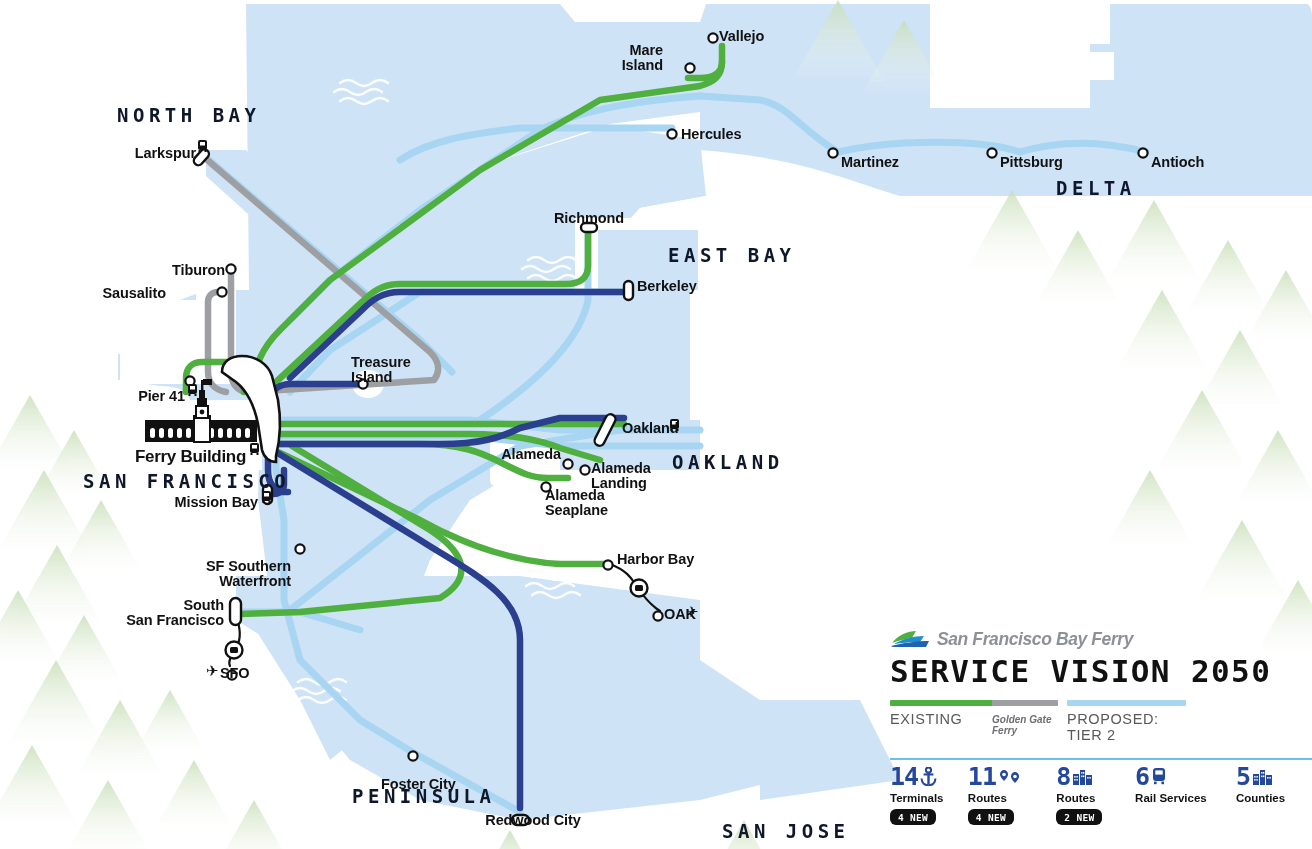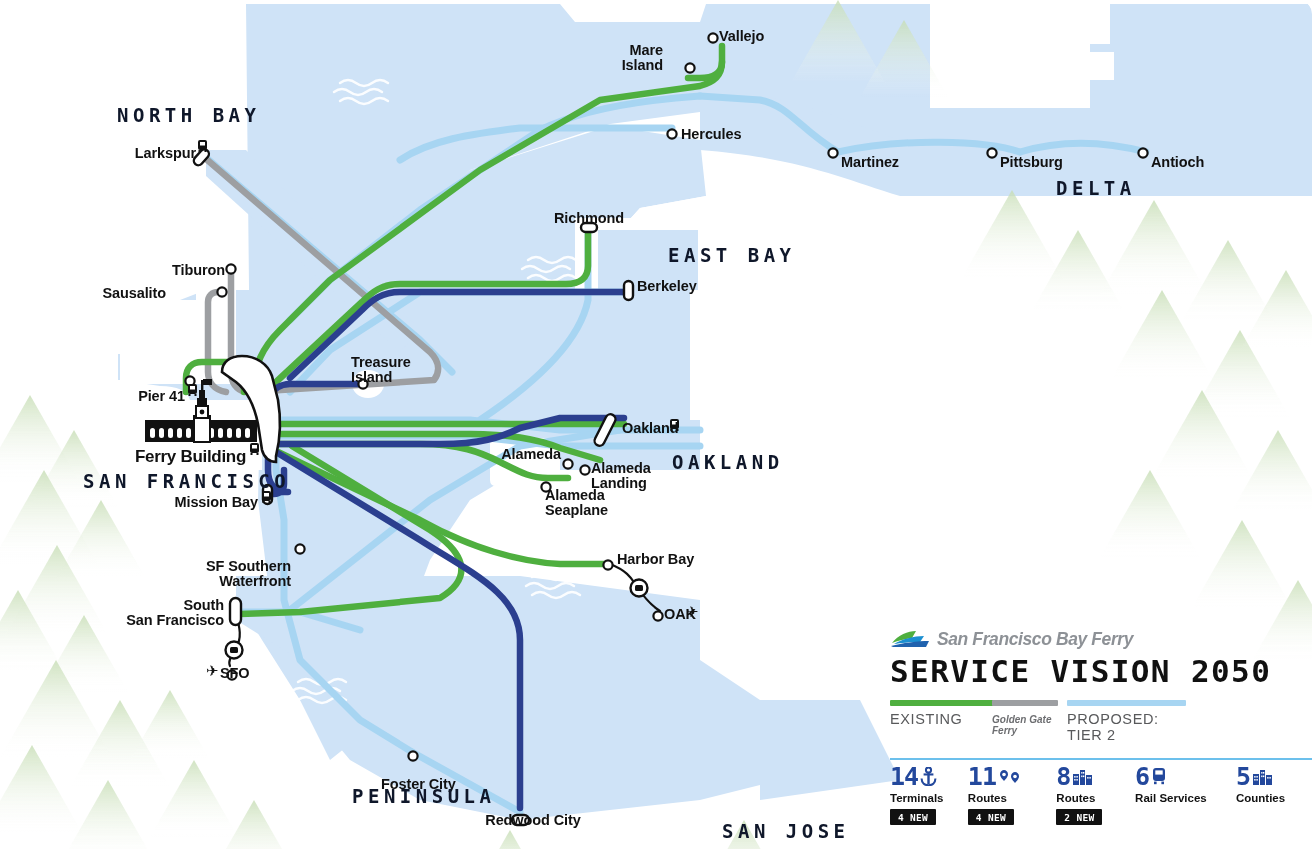--- a/index.html
+++ b/index.html
@@ -36,21 +36,21 @@
              letter-spacing:0;}
   .statsrule{border-top:2px solid #6cc0ec;margin-top:15px;}
   .statshead{color:#29a8e0;font-size:10.5px;font-weight:700;letter-spacing:1.1px;
              margin-top:7px;}
   .stats{display:flex;margin-top:4px;}
   .stat{}
   .statnum{display:flex;align-items:center;gap:2px;color:#23489c;
            font-family:"DejaVu Sans Mono",monospace;font-weight:700;
            font-size:25px;line-height:1;letter-spacing:-1px;}
   .statlbl{font-size:11.5px;font-weight:700;color:#111;margin-top:3px;}
-  .badge{display:inline-block;background:#111;color:#fff;border-radius:1px;
+  .badge{display:inline-block;background:#111;color:#fff;border-radius:6px;
          font-family:"DejaVu Sans Mono",monospace;font-weight:700;
          font-size:9.5px;padding:2.5px 8px;margin-top:5px;letter-spacing:0.3px;}
 </style>
 </head>
 <body>
 
 <div id="stage">
 
   <svg id="mapsvg" viewBox="0 0 1312 849">
     <defs>

